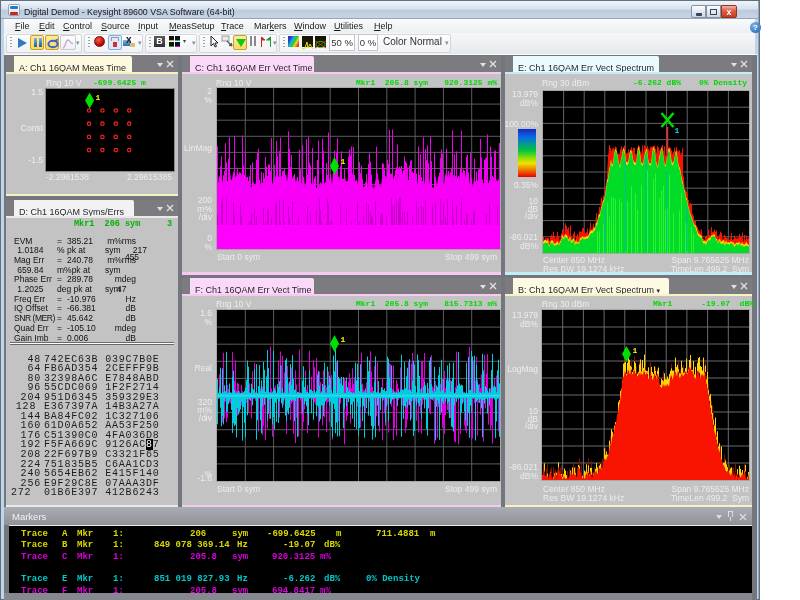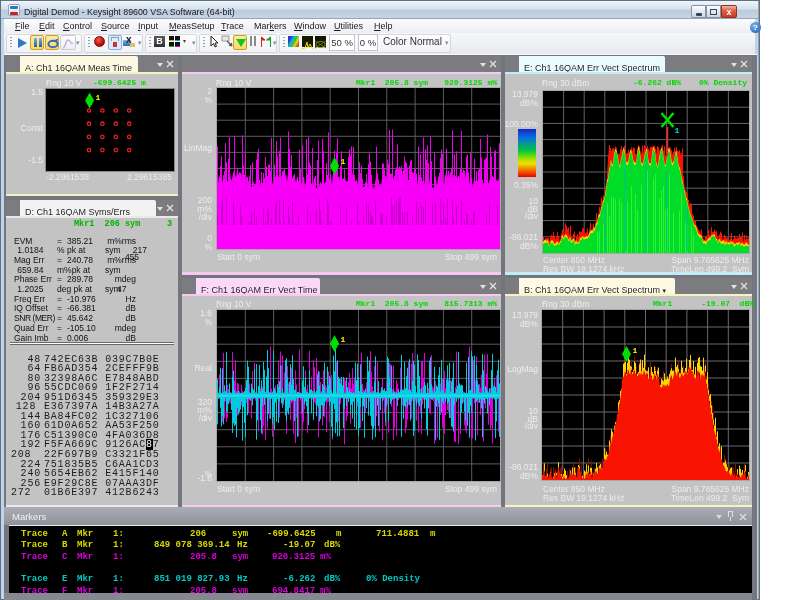--- a/index.html
+++ b/index.html
@@ -4,21 +4,21 @@
 body{width:800px;height:600px;background:#fff;font-family:"Liberation Sans",sans-serif;overflow:hidden;position:relative}
 #win{position:absolute;left:0;top:0;width:760px;height:600px;background:#9ba5b1;border:1px solid #62707e;}
 #frame{position:absolute;left:1px;top:1px;width:757px;height:598px;border:3px solid #bed4ea;border-bottom:none}
 .abs{position:absolute}
 #titlebar{left:1px;top:1px;width:757px;height:18px;background:linear-gradient(#eef4fa,#d6e2f0 45%,#bccbdd 55%,#c6d4e2);border-bottom:1px solid #93a5ba}
 #menubar{left:4px;top:19px;width:751px;height:14px;background:linear-gradient(#fafbfc,#eceef1)}
 #toolbar{left:4px;top:33px;width:751px;height:22px;background:linear-gradient(#f6f7f9,#e6e9ed);border-bottom:1px solid #c9ccd2}
 #client{left:4px;top:55px;width:753px;height:545px;background:#73767c}
 .panel{position:absolute;background:#c3c3c3}
 .phead{position:absolute;left:0;top:0;right:0;height:16px;background:#7b7b80}
-.ptab{position:absolute;left:14px;top:0;height:16px;font:400 9px "Liberation Sans";color:#26262c;padding:7px 5px 0 5px;border-radius:0 2px 0 0;white-space:nowrap;overflow:hidden}
+.ptab{position:absolute;left:8px;top:0;height:16px;font:400 9px "Liberation Sans";color:#26262c;padding:7px 5px 0 5px;border-radius:0 2px 0 0;white-space:nowrap;overflow:hidden}
 .stripe{position:absolute;left:0;top:16px;right:0;height:2px}
 .menu-item{position:absolute;top:2px;font:400 9px "Liberation Sans";color:#1a1a1a}
 .menu-item u{text-decoration:underline}
 .tb-group{position:absolute;top:1px;height:19px;background:linear-gradient(#fdfdfe,#f0f2f5);border:1px solid #d4d7dc;border-radius:2px}
 .grip{position:absolute;top:4px;width:2px;height:11px;background-image:repeating-linear-gradient(#9aa0a8 0 1px,transparent 1px 3px)}
 .tbtn{position:absolute;top:1.5px;width:14px;height:15px;border-radius:2px}
 .tbtn.on{background:linear-gradient(#ffe9a0,#fdd95e);border:1px solid #c9a227}
 .ovf{position:absolute;top:6px;width:5px;height:8px;color:#8a9098;font-size:7px}
 </style></head><body>
 <div id="win"></div>
@@ -166,21 +166,21 @@
           <circle cx="83.2" cy="61.1" r="1.7" fill="none" stroke="#e62020" stroke-width="1.3"></circle>
           <path d="M43.6,3.5 L48.1,11.5 L43.6,19.5 L39.1,11.5 Z" fill="#00e000"></path>
           <text x="49.6" y="10.5" font-family="Liberation Mono" font-size="8" font-weight="bold" fill="#ffff00">1</text>
         </svg>
       </div>
       <div style="position:absolute;left:40px;top:116px;font:400 8.5px 'Liberation Sans';color:#ededed;white-space:pre">-2.2961538</div>
       <div style="position:absolute;right:6px;top:116px;font:400 8.5px 'Liberation Sans';color:#ededed;white-space:pre">2.29615385</div>
     </div>
 <div class="panel" style="left:2px;top:145px;width:172px;height:307px">
       <div class="phead"></div>
-      <div class="ptab" style="width:136px;background:#f2f2f2">D: Ch1 16QAM Syms/Errs</div>
+      <div class="ptab" style="width:120px;background:#f2f2f2">D: Ch1 16QAM Syms/Errs</div>
       <div class="abs" style="right:15px;top:7px;width:0;height:0;border-left:3.5px solid transparent;border-right:3.5px solid transparent;border-top:4px solid #e2e2e2"></div>
       <svg class="abs" style="right:4px;top:4px" width="8" height="8">
         <path d="M1,1 L7,7 M7,1 L1,7" stroke="#e2e2e2" stroke-width="1.3"></path>
       </svg>
       <div class="stripe" style="background:#e9e9e9"></div>
       <div class="abs" style="left:0;right:0;bottom:0;height:2.5px;background:#e9e9e9"></div>
       <div style="position:absolute;left:68px;top:19px;font:700 8.5px 'Liberation Mono';color:#00b400;white-space:pre">Mkr1  206 sym</div>
       <div style="position:absolute;right:6px;top:19px;font:700 8.5px 'Liberation Mono';color:#00b400;white-space:pre">3</div>
       <div class="abs" style="left:8px;top:35.5px;font:400 8.5px 'Liberation Sans';color:#111;white-space:pre">EVM</div>
       <div style="position:absolute;left:51px;top:35.5px;font:400 8.5px 'Liberation Sans';color:#111;white-space:pre">=</div>
@@ -240,33 +240,34 @@
       <div class="abs" style="left:5px;top:201.25px;width:30px;text-align:center;font:400 10px 'Liberation Mono';letter-spacing:0.8px;color:#1c1c1c">128</div>
       <div class="abs" style="left:38px;top:201.25px;font:400 10px 'Liberation Mono';letter-spacing:0.8px;color:#1c1c1c;white-space:pre">E367397A 14B3A27A</div>
       <div class="abs" style="left:5px;top:210.8px;width:30px;text-align:right;font:400 10px 'Liberation Mono';letter-spacing:0.8px;color:#1c1c1c">144</div>
       <div class="abs" style="left:38px;top:210.8px;font:400 10px 'Liberation Mono';letter-spacing:0.8px;color:#1c1c1c;white-space:pre">BA84FC02 1C327106</div>
       <div class="abs" style="left:5px;top:220.35000000000002px;width:30px;text-align:right;font:400 10px 'Liberation Mono';letter-spacing:0.8px;color:#1c1c1c">160</div>
       <div class="abs" style="left:38px;top:220.35000000000002px;font:400 10px 'Liberation Mono';letter-spacing:0.8px;color:#1c1c1c;white-space:pre">61D0A652 AA53F250</div>
       <div class="abs" style="left:5px;top:229.9px;width:30px;text-align:right;font:400 10px 'Liberation Mono';letter-spacing:0.8px;color:#1c1c1c">176</div>
       <div class="abs" style="left:38px;top:229.9px;font:400 10px 'Liberation Mono';letter-spacing:0.8px;color:#1c1c1c;white-space:pre">C51390C0 4FA036D8</div>
       <div class="abs" style="left:5px;top:239.45px;width:30px;text-align:right;font:400 10px 'Liberation Mono';letter-spacing:0.8px;color:#1c1c1c">192</div>
       <div class="abs" style="left:38px;top:239.45px;font:400 10px 'Liberation Mono';letter-spacing:0.8px;color:#1c1c1c;white-space:pre">F5FA669C 9126AC<span style="background:#000;color:#fff">8</span>7</div>
-      <div class="abs" style="left:5px;top:249.0px;width:30px;font:400 10px 'Liberation Mono';letter-spacing:0.8px;color:#1c1c1c">208</div>
+      <div class="abs" style="left:5px;top:249.0px;width:30px;text-align:right;font:400 10px 'Liberation Mono';letter-spacing:0.8px;color:#1c1c1c">208</div>
       <div class="abs" style="left:38px;top:249.0px;font:400 10px 'Liberation Mono';letter-spacing:0.8px;color:#1c1c1c;white-space:pre">22F697B9 C3321F65</div>
       <div class="abs" style="left:5px;top:258.55px;width:30px;text-align:right;font:400 10px 'Liberation Mono';letter-spacing:0.8px;color:#1c1c1c">224</div>
       <div class="abs" style="left:38px;top:258.55px;font:400 10px 'Liberation Mono';letter-spacing:0.8px;color:#1c1c1c;white-space:pre">751835B5 C6AA1CD3</div>
       <div class="abs" style="left:5px;top:268.1px;width:30px;text-align:right;font:400 10px 'Liberation Mono';letter-spacing:0.8px;color:#1c1c1c">240</div>
       <div class="abs" style="left:38px;top:268.1px;font:400 10px 'Liberation Mono';letter-spacing:0.8px;color:#1c1c1c;white-space:pre">5654EB62 E415F140</div>
       <div class="abs" style="left:5px;top:277.65px;width:30px;text-align:right;font:400 10px 'Liberation Mono';letter-spacing:0.8px;color:#1c1c1c">256</div>
       <div class="abs" style="left:38px;top:277.65px;font:400 10px 'Liberation Mono';letter-spacing:0.8px;color:#1c1c1c;white-space:pre">E9F29C8E 07AAA3DF</div>
       <div class="abs" style="left:5px;top:287.20000000000005px;width:30px;text-align:left;font:400 10px 'Liberation Mono';letter-spacing:0.8px;color:#1c1c1c">272</div>
       <div class="abs" style="left:38px;top:287.20000000000005px;font:400 10px 'Liberation Mono';letter-spacing:0.8px;color:#1c1c1c;white-space:pre">01B6E397 412B6243</div>
     </div>
 <div class="panel" style="left:178px;top:1px;width:319px;height:218.5px">
       <div class="phead"></div>
+      <div class="ptab" style="width:124px;background:#fad9f8">C: Ch1 16QAM Err Vect Time</div>
       <div class="abs" style="right:15px;top:7px;width:0;height:0;border-left:3.5px solid transparent;border-right:3.5px solid transparent;border-top:4px solid #e2e2e2"></div>
       <svg class="abs" style="right:4px;top:4px" width="8" height="8">
         <path d="M1,1 L7,7 M7,1 L1,7" stroke="#e2e2e2" stroke-width="1.3"></path>
       </svg>
       <div class="stripe" style="background:#f6c8f2"></div>
       <div class="abs" style="left:0;right:0;bottom:0;height:2.5px;background:#f6c8f2"></div>
       <div style="position:absolute;left:34px;top:22px;font:400 8.5px 'Liberation Sans';color:#ededed;white-space:pre">Rng 10 V</div>
       <div style="position:absolute;left:174px;top:22px;font:700 8px 'Liberation Mono';color:#00d800;white-space:pre">Mkr1  205.8 sym</div>
       <div style="position:absolute;right:4px;top:22px;font:700 8px 'Liberation Mono';color:#00d800;white-space:pre">920.3125 m%</div>
       <div style="position:absolute;right:289px;top:30px;font:400 8.5px 'Liberation Sans';color:#ededed;white-space:pre">2</div>

